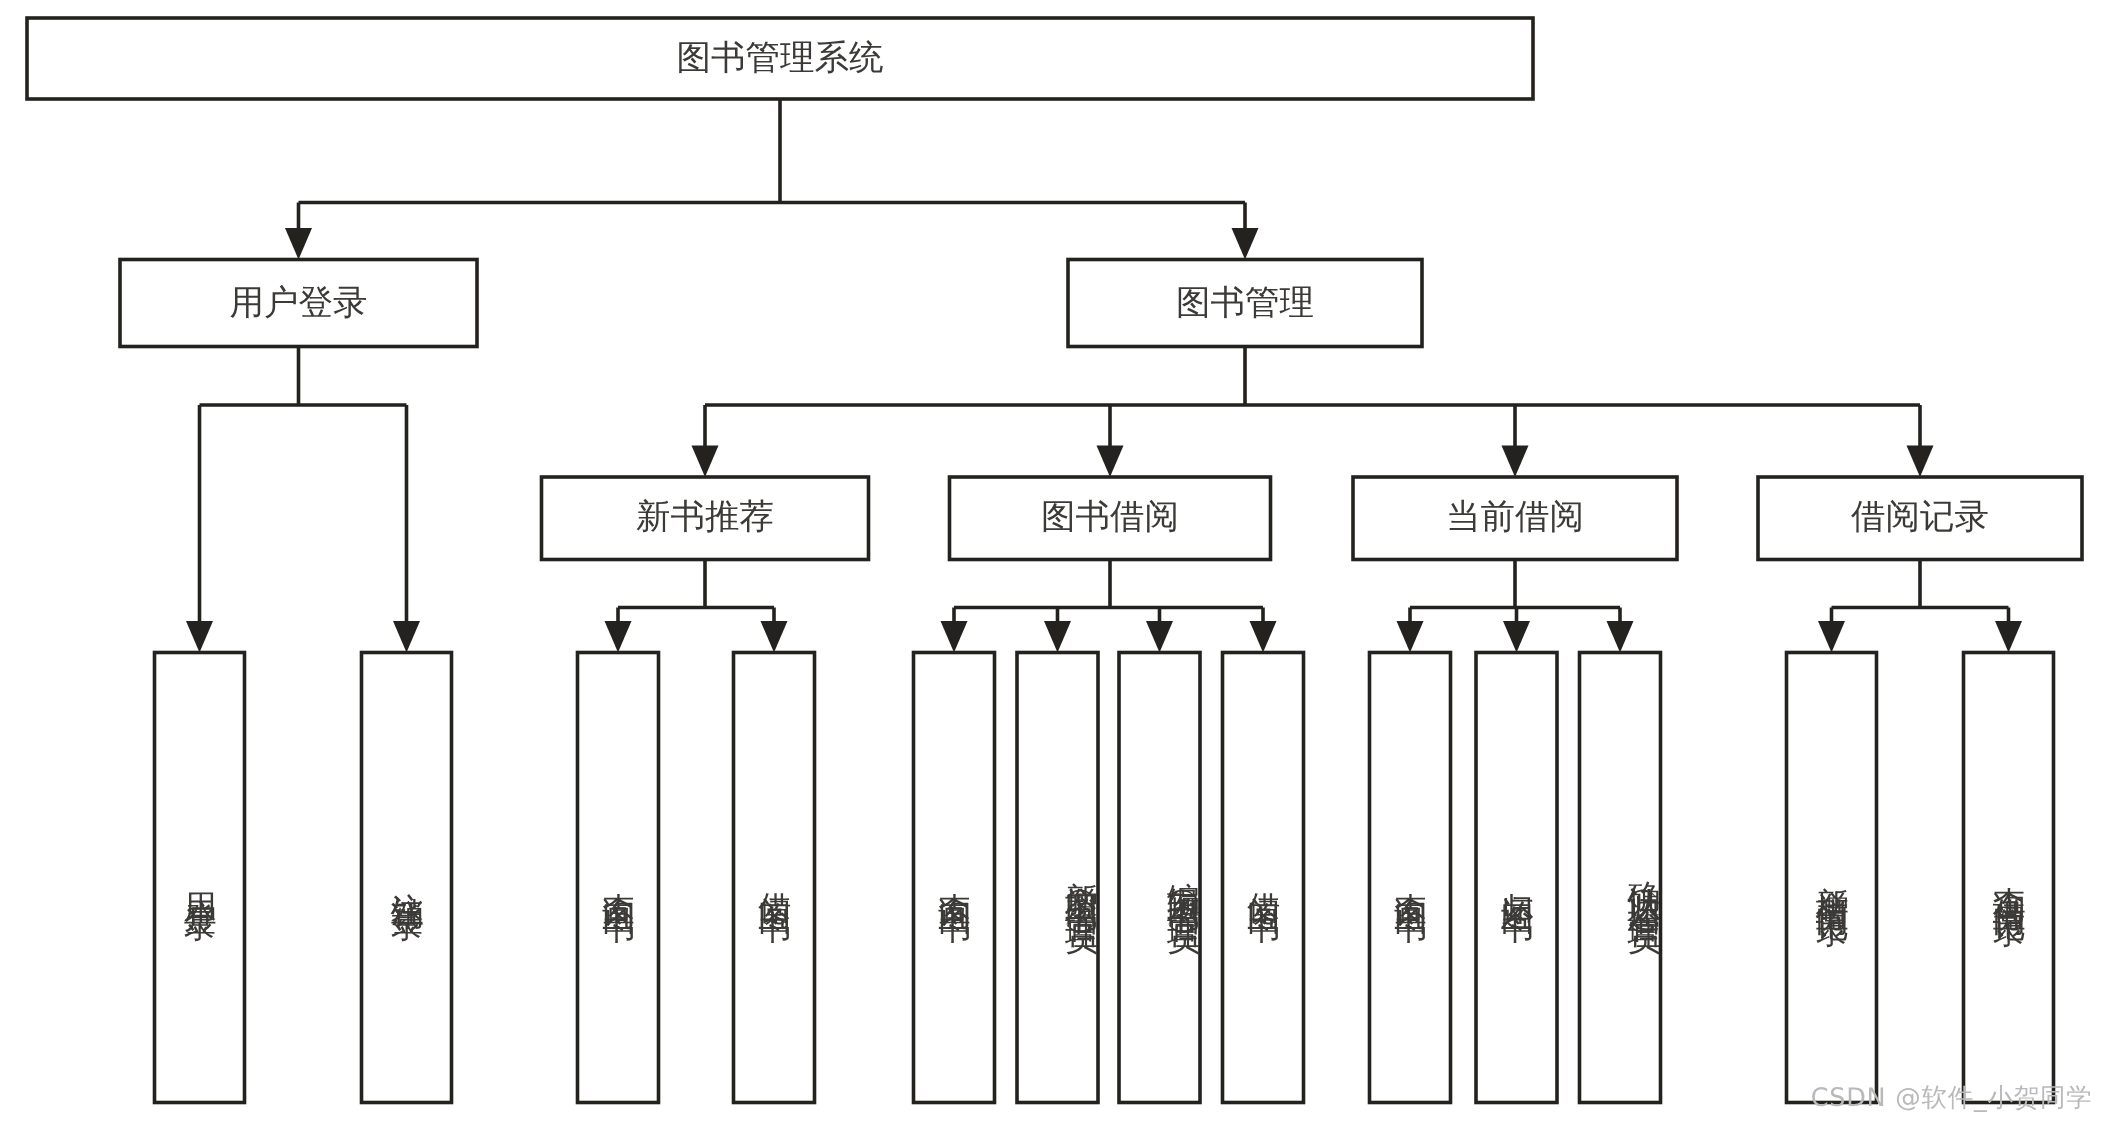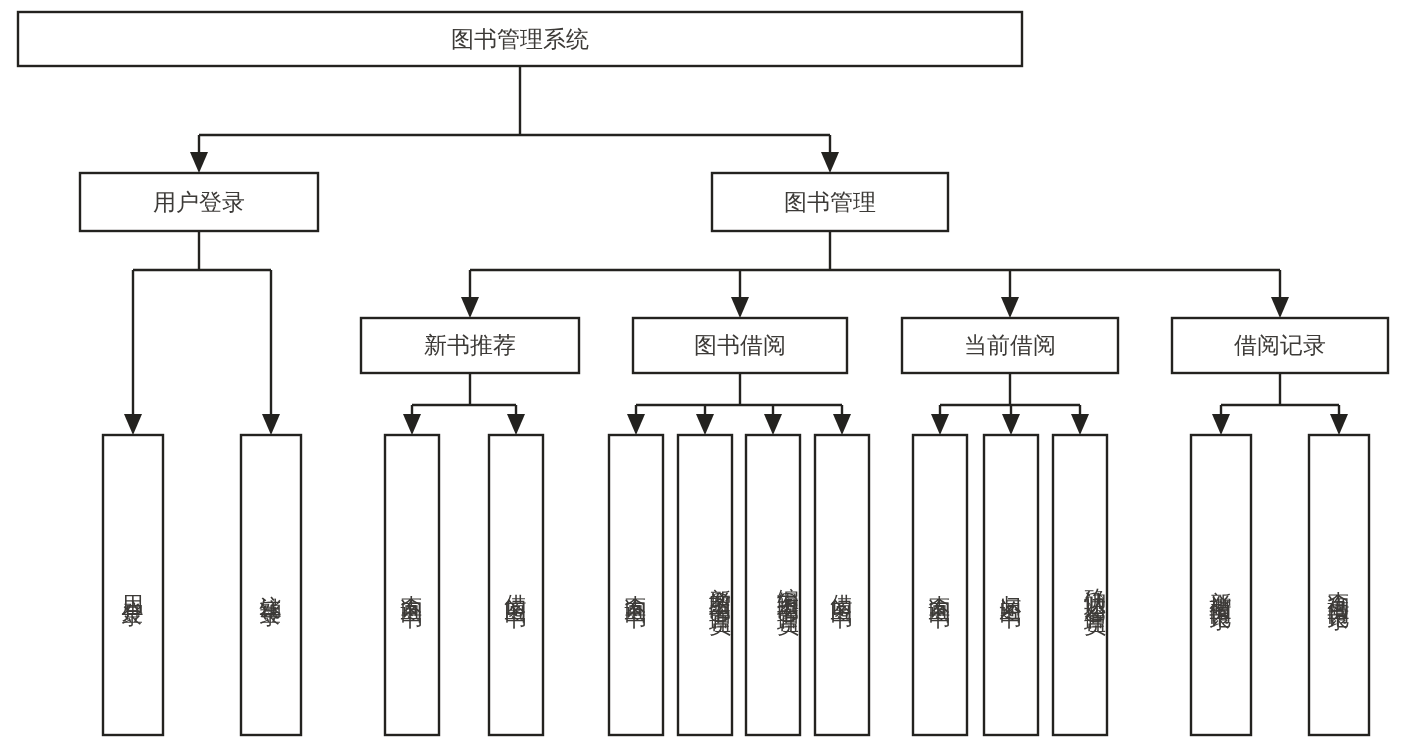--- a/index.html
+++ b/index.html
@@ -180,13 +180,14 @@
   <div class="leaf-label-wrap" style="left:609px;  top:435px; width:54px; height:300px;">查询图书</div>
   <div class="leaf-label-wrap" style="left:678px;  top:435px; width:54px; height:300px; align-items:flex-start; padding-top:6px; box-sizing:border-box;">新增图书（管理员）</div>
   <div class="leaf-label-wrap" style="left:746px;  top:435px; width:54px; height:300px; align-items:flex-start; padding-top:6px; box-sizing:border-box;">编辑图书（管理员）</div>
   <div class="leaf-label-wrap" style="left:815px;  top:435px; width:54px; height:300px;">借阅图书</div>
   <div class="leaf-label-wrap" style="left:913px;  top:435px; width:54px; height:300px;">查询图书</div>
   <div class="leaf-label-wrap" style="left:984px;  top:435px; width:54px; height:300px;">归还图书</div>
   <div class="leaf-label-wrap" style="left:1053px; top:435px; width:54px; height:300px; align-items:flex-start; padding-top:6px; box-sizing:border-box;">确认归还（管理员）</div>
   <div class="leaf-label-wrap" style="left:1191px; top:435px; width:60px; height:300px;">新增借阅记录</div>
   <div class="leaf-label-wrap" style="left:1309px; top:435px; width:60px; height:300px;">查询借阅记录</div>
 
+  <div class="watermark">CSDN @软件_小贺同学</div>
 </div>
 
 </body></html>

